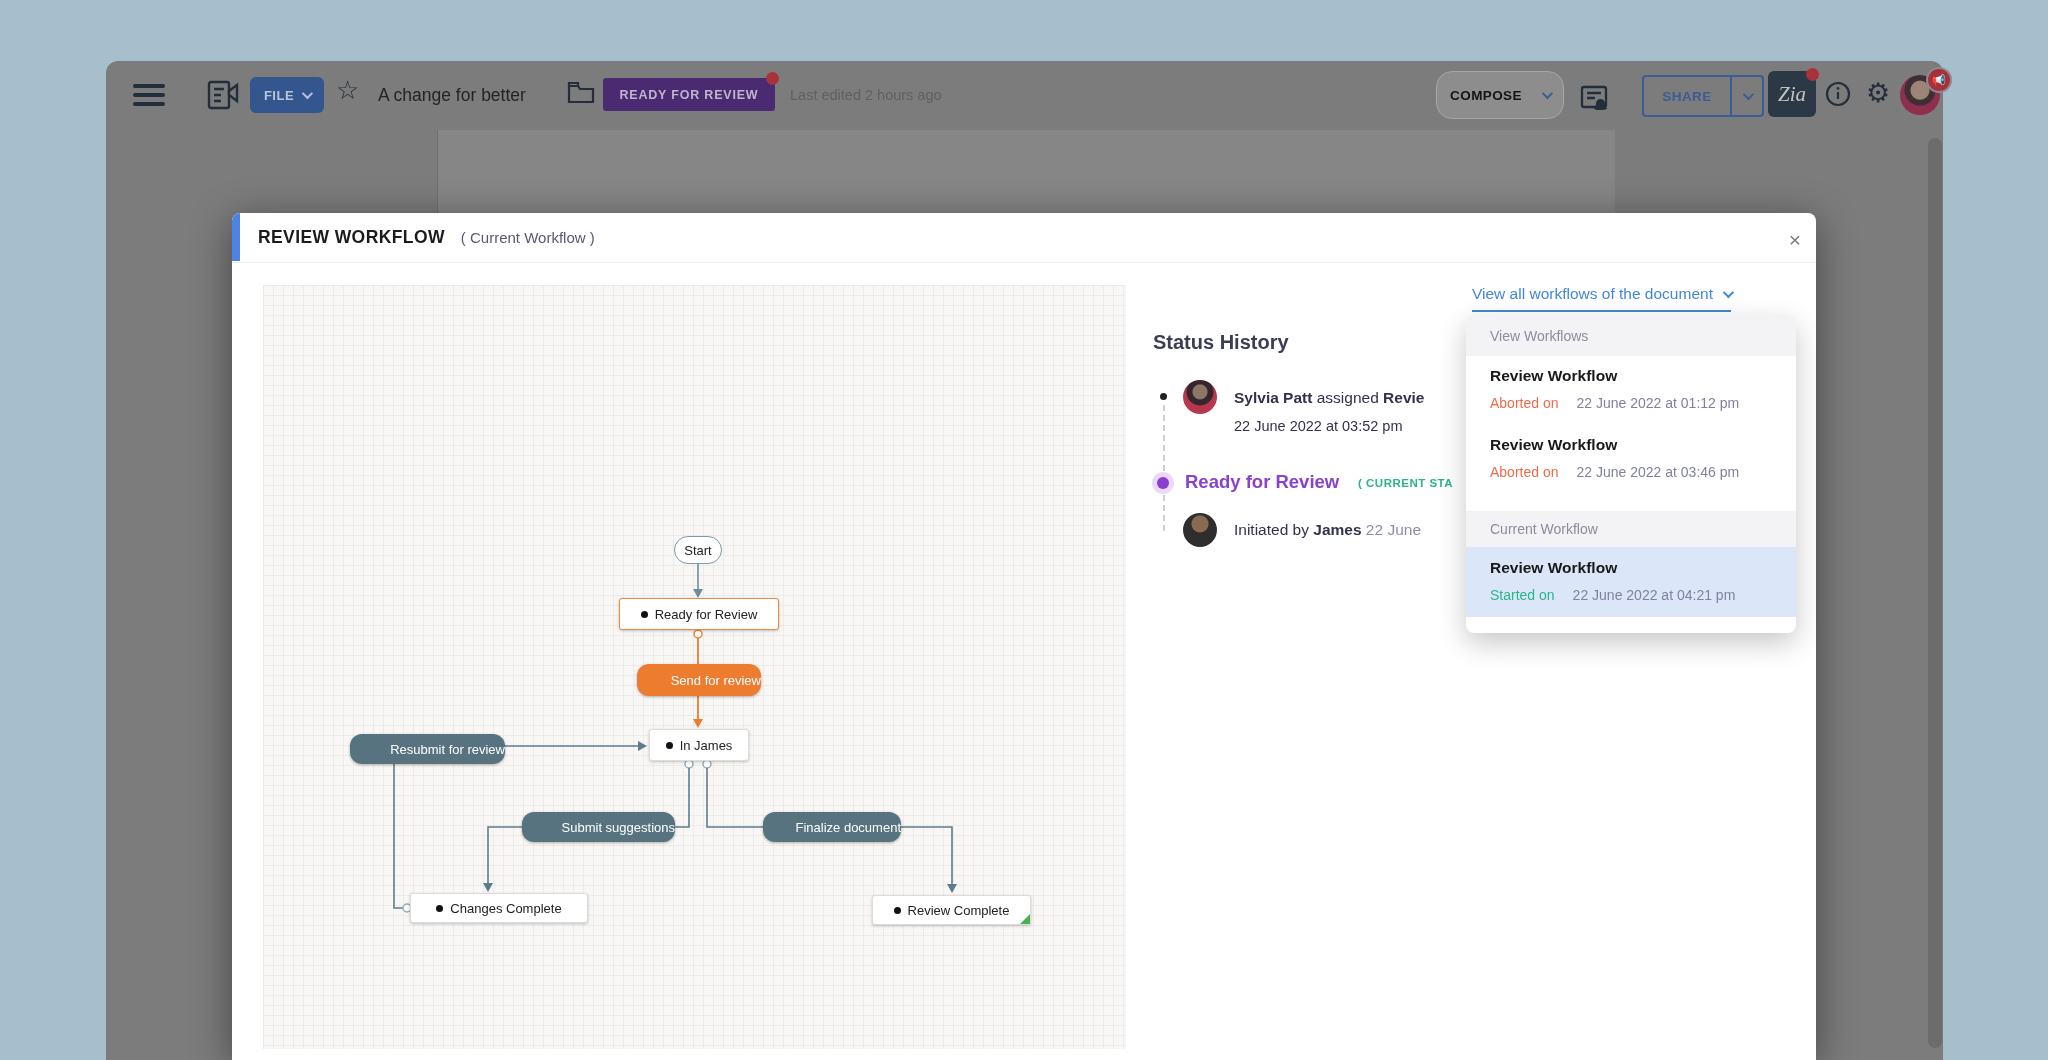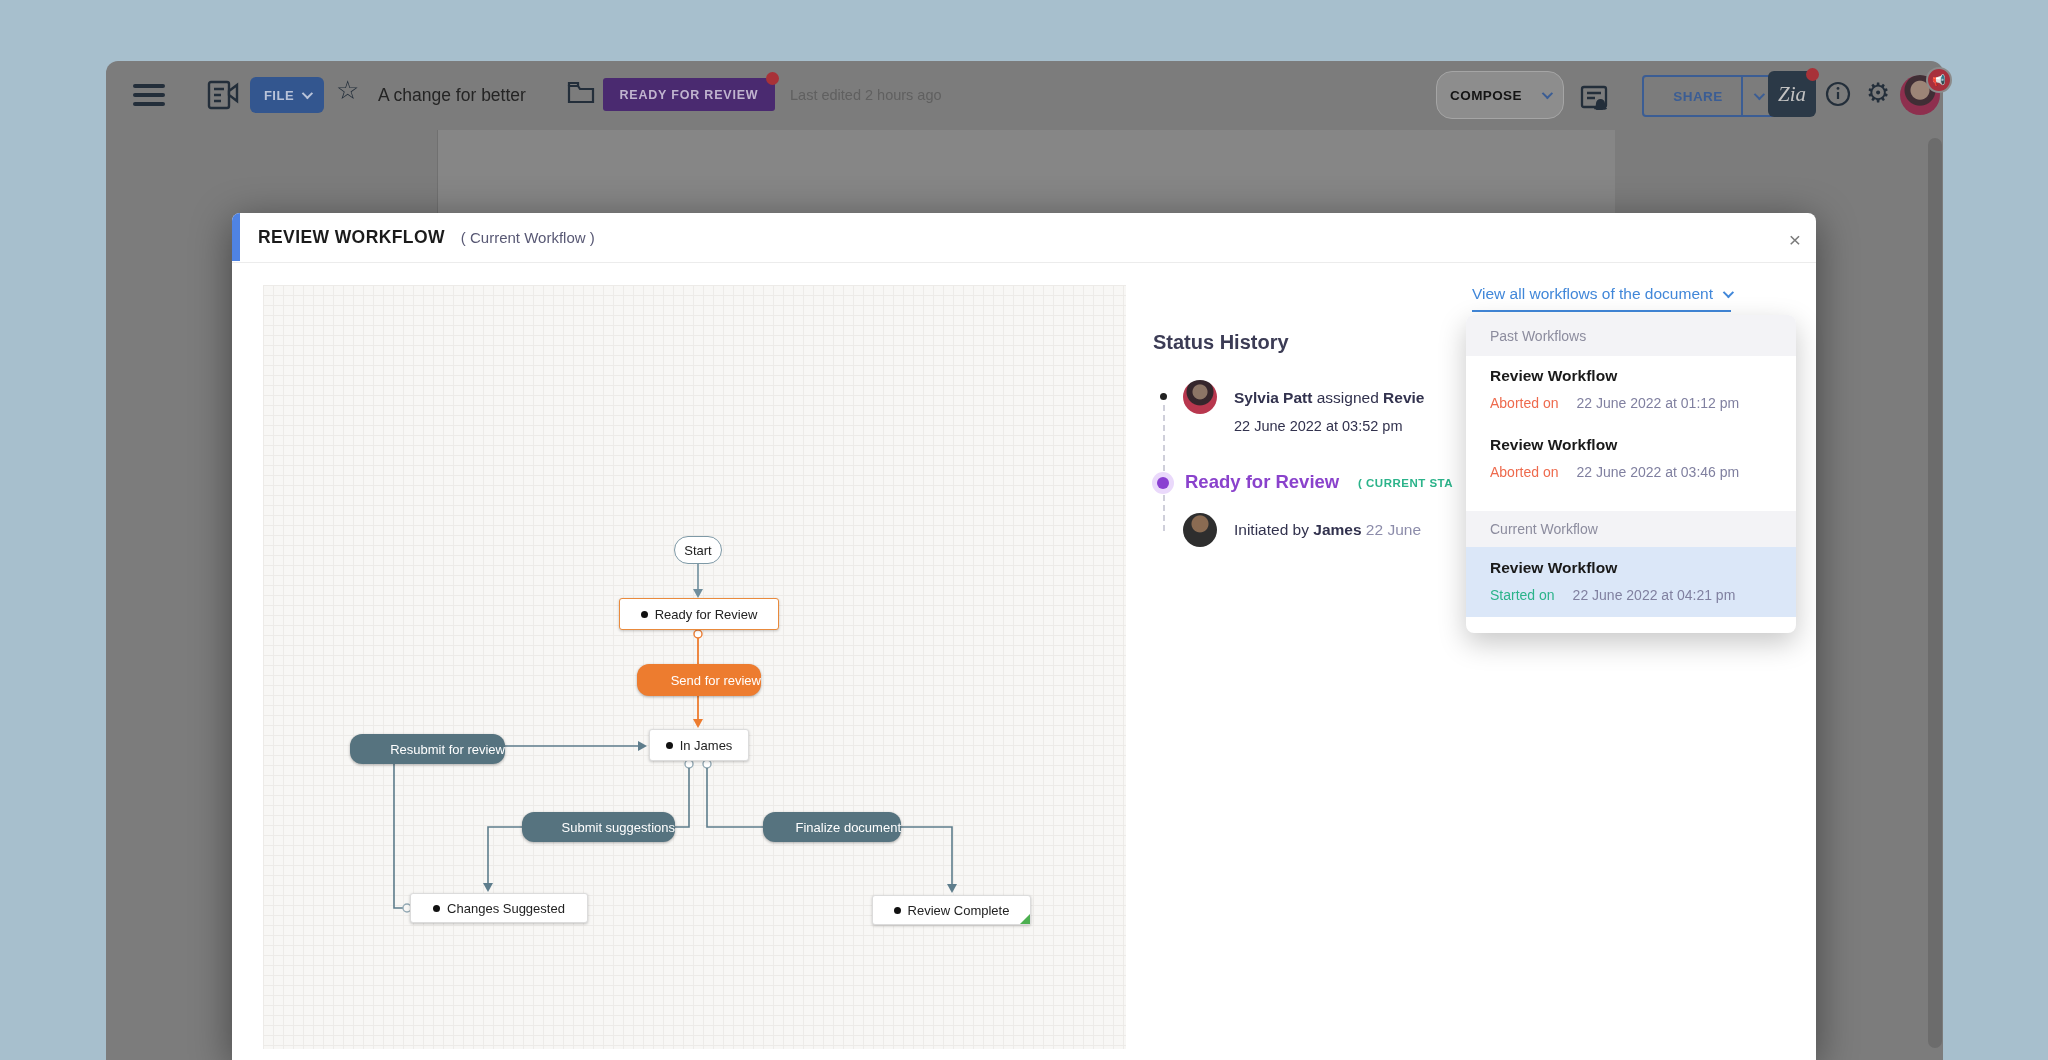--- a/index.html
+++ b/index.html
@@ -15,21 +15,21 @@
   .hamburger span{display:block;width:32px;height:4px;background:#232e3a;border-radius:2px;margin-bottom:5px;}
   .file-btn{left:144px;top:16px;width:74px;height:36px;background:#33568f;border-radius:6px;color:#b9c3d9;
     font-size:13px;font-weight:bold;letter-spacing:.5px;display:flex;align-items:center;justify-content:center;gap:8px;}
   .doc-title{left:272px;top:24px;font-size:17.5px;color:#242424;}
   .status-chip{left:497px;top:17px;width:172px;height:33px;background:#4a2a70;border-radius:3px;color:#c0b4cf;
     font-size:12.5px;font-weight:bold;letter-spacing:.8px;display:flex;align-items:center;justify-content:center;}
   .chip-dot{left:660px;top:11px;width:13px;height:13px;border-radius:50%;background:#a83238;}
   .last-edited{left:684px;top:26px;font-size:14.5px;color:#606060;}
   .compose-btn{left:1330px;top:10px;width:126px;height:46px;background:#8d8d8d;border:1px solid #a5a5a5;border-radius:16px;
     color:#141414;font-size:13.5px;font-weight:bold;letter-spacing:.4px;display:flex;align-items:center;justify-content:center;gap:20px;}
-  .share-btn{left:1536px;top:14px;height:38px;border:2px solid #3b5d94;border-radius:4px;display:flex;align-items:stretch;color:#3b5d94;padding-left:11px;}
+  .share-btn{left:1536px;top:14px;height:38px;border:2px solid #3b5d94;border-radius:4px;display:flex;align-items:stretch;color:#3b5d94;}
   .share-main{width:86px;display:flex;align-items:center;justify-content:center;font-size:13.5px;font-weight:bold;letter-spacing:.4px;}
   .share-chev{width:30px;border-left:2px solid #3b5d94;display:flex;align-items:center;justify-content:center;}
   .zia-btn{left:1662px;top:10px;width:48px;height:46px;background:#2b3947;border-radius:6px;color:#c2c2c2;
     font-family:"Liberation Serif",serif;font-style:italic;font-size:21px;display:flex;align-items:center;justify-content:center;}
   .zia-dot{left:1700px;top:7px;width:13px;height:13px;border-radius:50%;background:#a83238;}
   .avatar-top{left:1794px;top:14px;width:40px;height:40px;border-radius:50%;
     background:radial-gradient(circle at 50% 38%,#9c8577 0 9px,#402e35 10px 15px,#8e2f4e 16px);}
   .avatar-badge{left:1820px;top:6px;width:22px;height:22px;border-radius:50%;background:#a8303d;border:2px solid #8b8b8b;
     color:#d9c7c7;font-size:11px;display:flex;align-items:center;justify-content:center;}
 
@@ -226,21 +226,21 @@
         <span>Resubmit for review</span>
       </div>
       <div class="node node-action" style="left:259px;top:527px;width:153px;height:30px;">
         <span>Submit suggestions</span>
       </div>
       <div class="node node-action" style="left:500px;top:527px;width:138px;height:30px;">
         <span>Finalize document</span>
       </div>
       <div class="node node-state" style="left:147px;top:608px;width:178px;height:30px;">
         <span class="dot"></span>
-        <span>Changes Suggested</span>
+        <span>Changes Complete</span>
       </div>
       <div class="node node-state" style="left:609px;top:610px;width:159px;height:30px;">
         <span class="dot"></span>
         <span>Review Complete</span>
         <span class="corner-flag"></span>
       </div>
     </div>
 
     <div class="abs sh-heading">Status History</div>
 
@@ -263,21 +263,21 @@
     <div class="abs hist-text" style="left:1002px;top:308px;">
       <span>Initiated by </span><b>James</b><span class="muted"> 22 June</span>
     </div>
 
     <div class="abs wf-link">
       <span>View all workflows of the document</span>
       <span class="chev"></span>
     </div>
 
     <div class="abs dropdown">
-      <div class="dd-section" style="top:0;height:41px;border-radius:8px 8px 0 0;">Past Workflows</div>
+      <div class="dd-section" style="top:0;height:41px;border-radius:8px 8px 0 0;">View Workflows</div>
 
       <div class="dd-title" style="top:52px;">Review Workflow</div>
       <div class="dd-sub" style="top:80px;">
         <span class="st-aborted">Aborted on</span><span class="dd-date">22 June 2022 at 01:12 pm</span>
       </div>
 
       <div class="dd-title" style="top:121px;">Review Workflow</div>
       <div class="dd-sub" style="top:149px;">
         <span class="st-aborted">Aborted on</span><span class="dd-date">22 June 2022 at 03:46 pm</span>
       </div>

